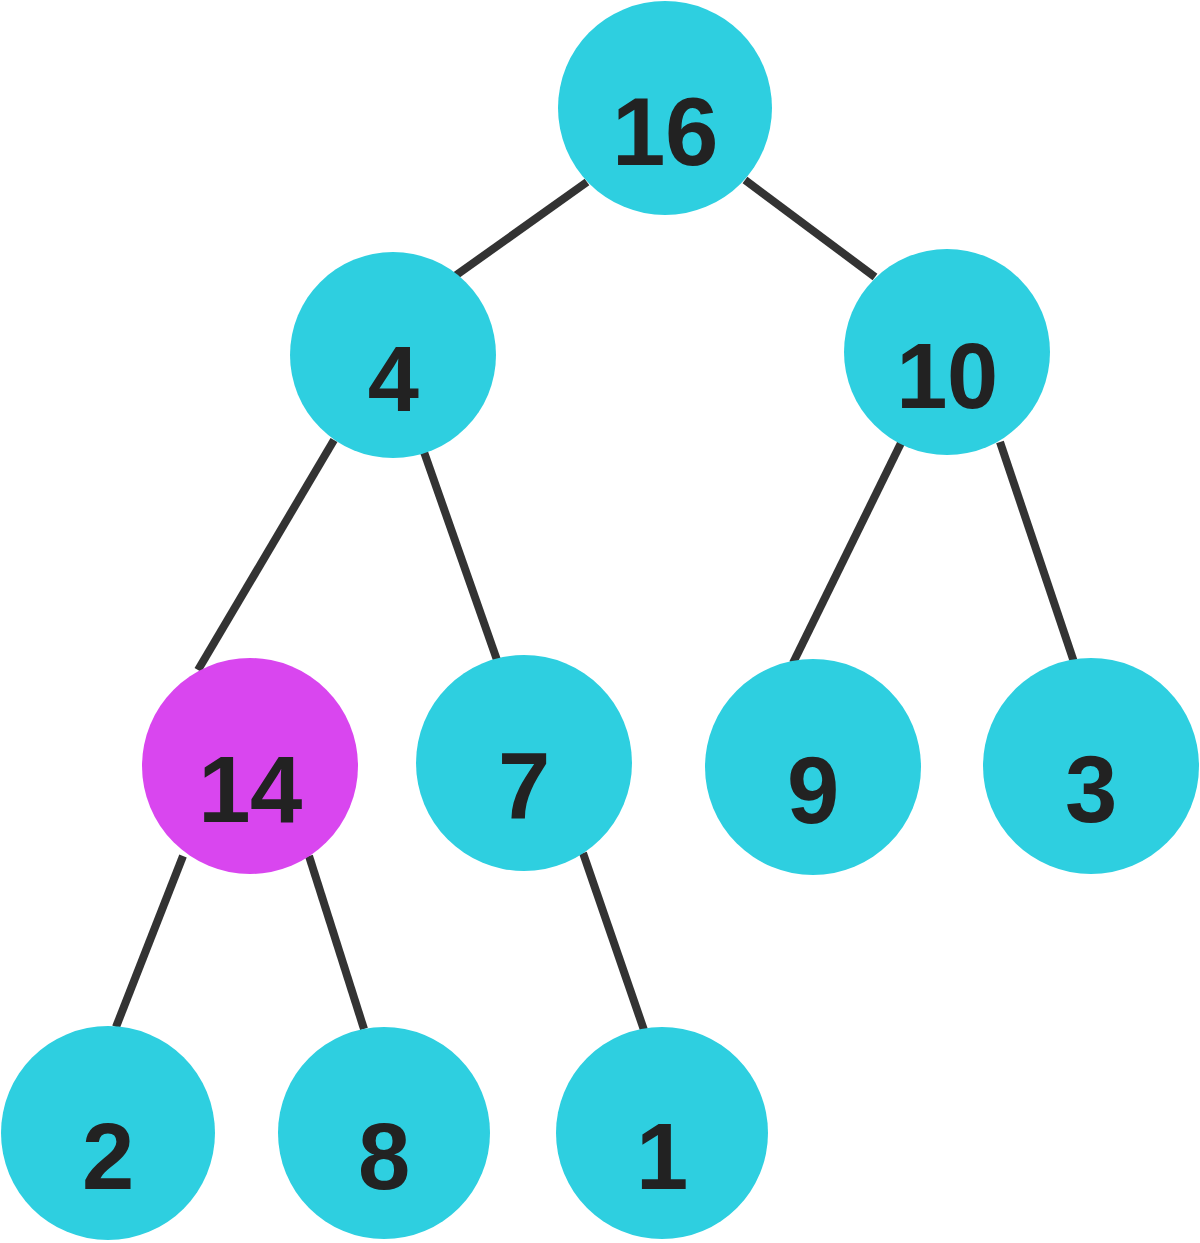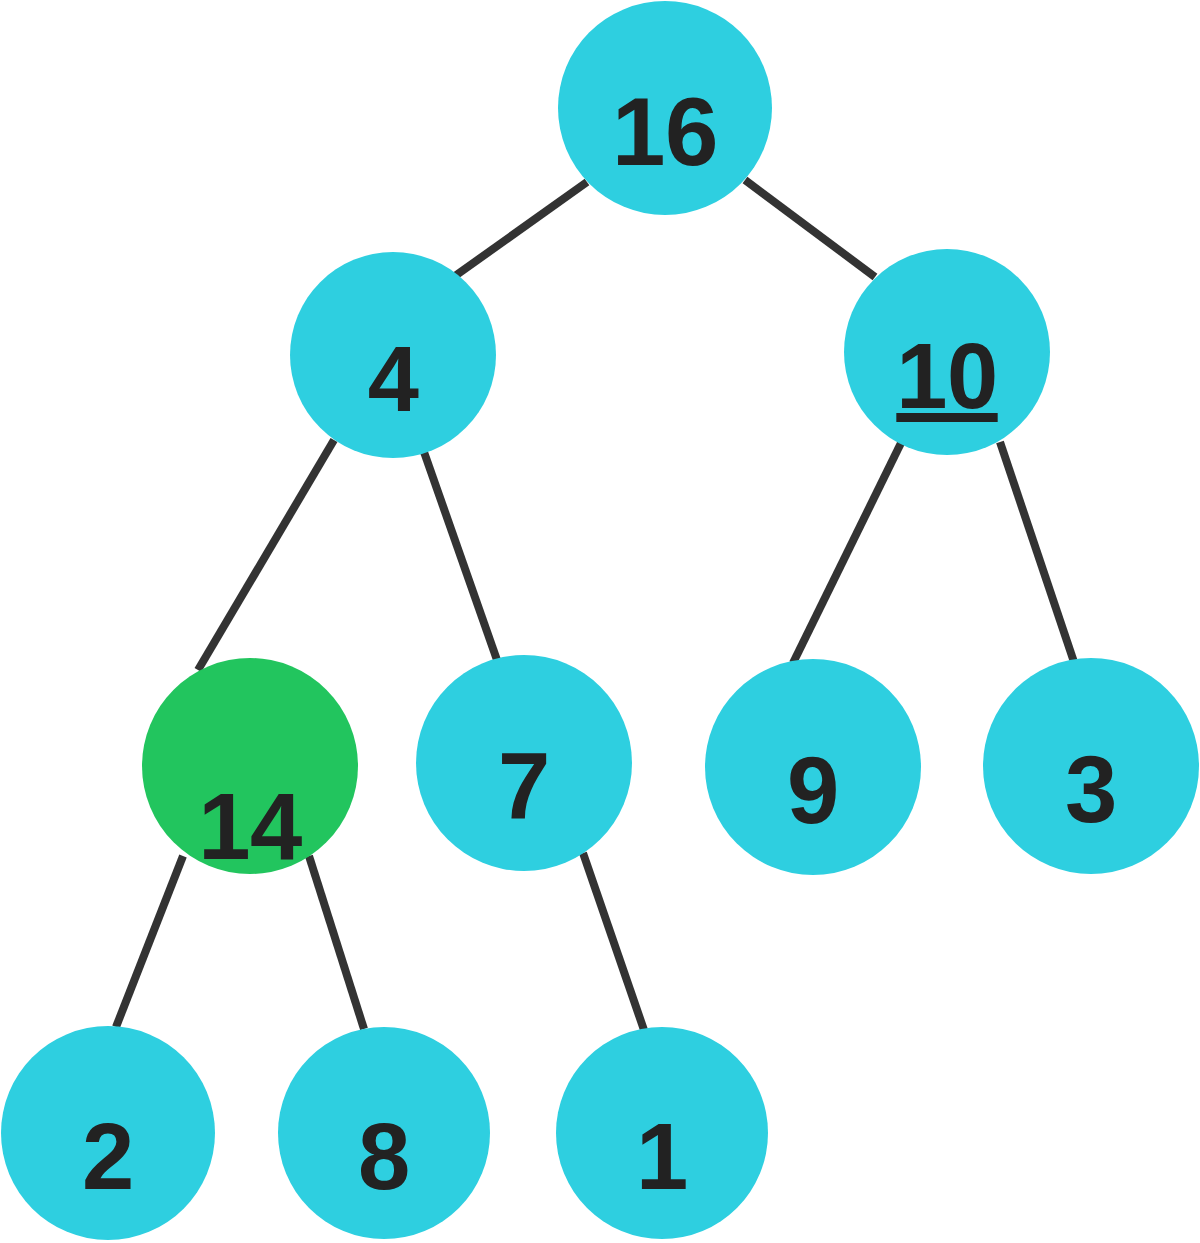--- a/index.html
+++ b/index.html
@@ -61,23 +61,23 @@
       </g>
   </svg>
   <div id="node-layer">
       <div class="tree-node" style="left: 558px; top: 1px; width: 214px; height: 214px; background: rgb(46, 207, 224);">
         <span class="tree-node-label" style="font-size: 96px; color: rgb(34, 34, 34);">16</span>
       </div>
       <div class="tree-node" style="left: 290px; top: 252px; width: 206px; height: 206px; background: rgb(46, 207, 224);">
         <span class="tree-node-label" style="font-size: 92px; color: rgb(34, 34, 34);">4</span>
       </div>
       <div class="tree-node" style="left: 844px; top: 249px; width: 206px; height: 206px; background: rgb(46, 207, 224);">
-        <span class="tree-node-label" style="font-size: 92px; color: rgb(34, 34, 34); text-decoration: underline;">10</span>
+        <span class="tree-node-label" style="font-size: 92px; color: rgb(34, 34, 34);">10</span>
       </div>
-      <div class="tree-node" style="left: 142px; top: 658px; width: 216px; height: 216px; background: #22c55e; align-items: flex-end;">
+      <div class="tree-node" style="left: 142px; top: 658px; width: 216px; height: 216px; background: #d946ef;">
         <span class="tree-node-label" style="font-size: 94px; color: rgb(34, 34, 34);">14</span>
       </div>
       <div class="tree-node" style="left: 416px; top: 655px; width: 216px; height: 216px; background: rgb(46, 207, 224);">
         <span class="tree-node-label" style="font-size: 94px; color: rgb(34, 34, 34);">7</span>
       </div>
       <div class="tree-node" style="left: 705px; top: 659px; width: 216px; height: 216px; background: rgb(46, 207, 224);">
         <span class="tree-node-label" style="font-size: 94px; color: rgb(34, 34, 34);">9</span>
       </div>
       <div class="tree-node" style="left: 983px; top: 658px; width: 216px; height: 216px; background: rgb(46, 207, 224);">
         <span class="tree-node-label" style="font-size: 94px; color: rgb(34, 34, 34);">3</span>

